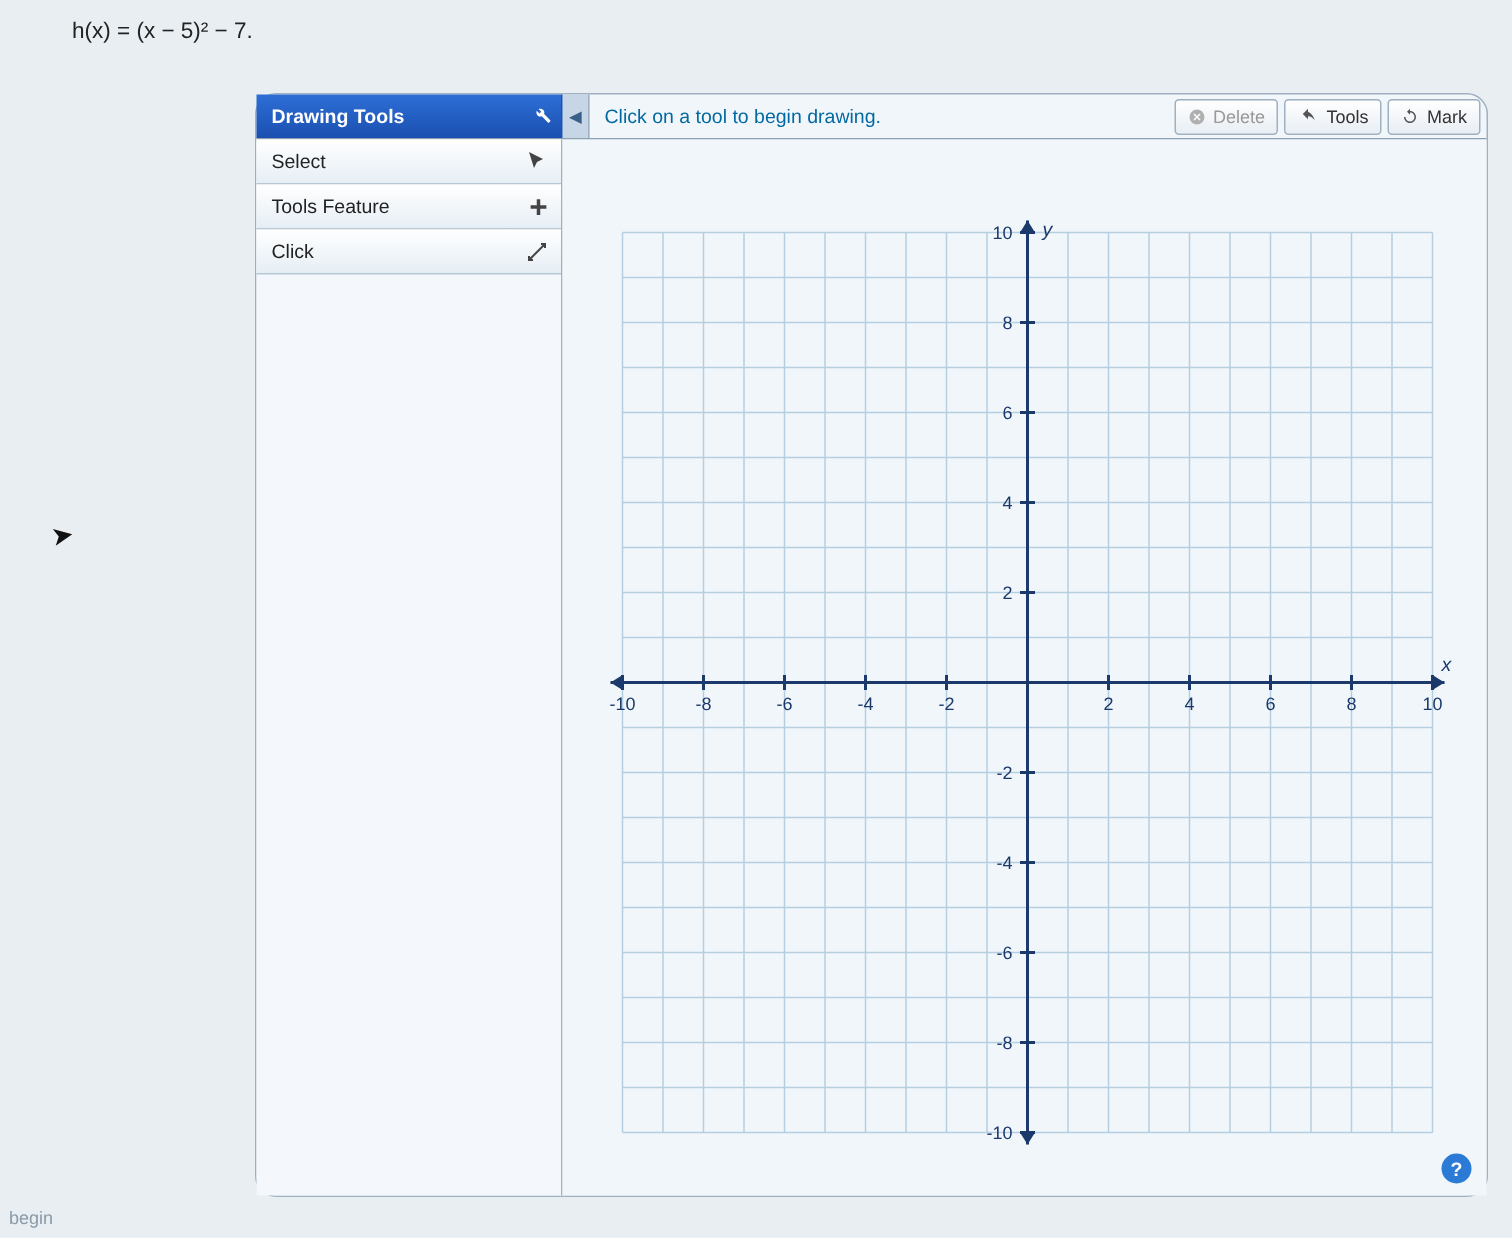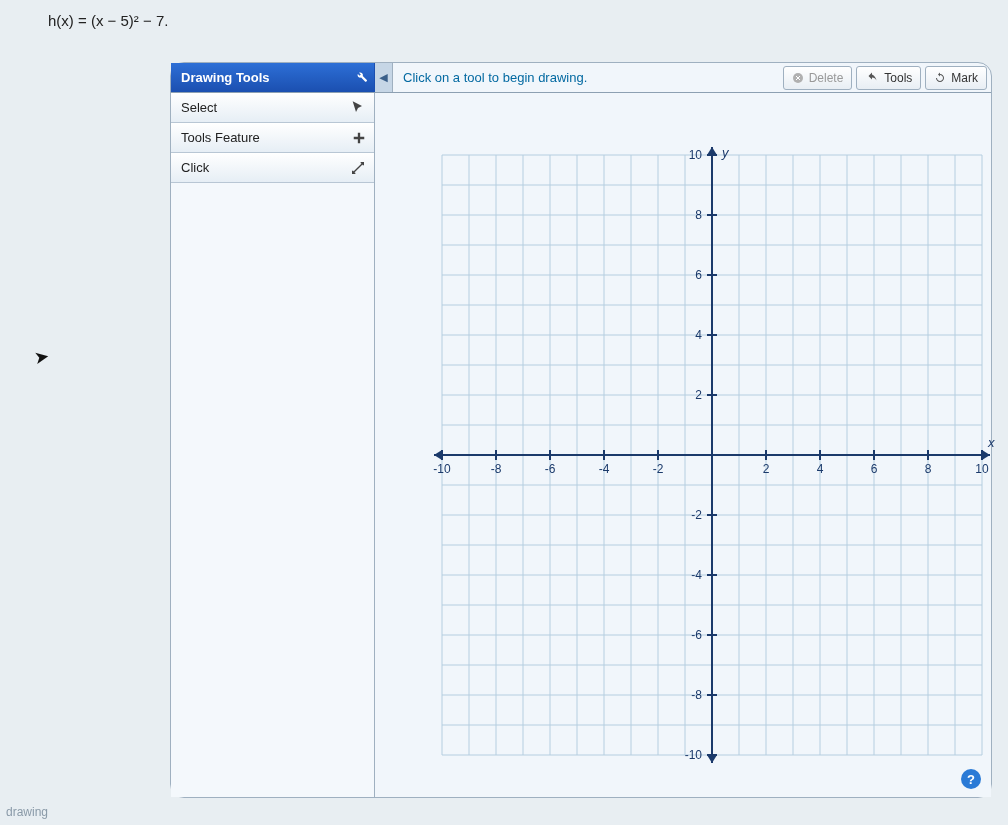--- a/index.html
+++ b/index.html
@@ -97,21 +97,20 @@
       font-size: 12px;
       color: #333;
       cursor: pointer;
       gap: 5px;
     }
     .btn.disabled { color: #999; }
     .icon { display: inline-flex; }
     .content {
       flex: 1;
       display: flex;
-      gap: 27px;
     }
     .sidebar {
       width: 204px;
       background: #f4f8fc;
       border-right: 1px solid #9fb0c0;
     }
     .tool-item {
       height: 30px;
       border-bottom: 1px solid #b8c6d4;
       background: linear-gradient(#ffffff, #e6eef5);
@@ -333,13 +332,13 @@
           <line x1="285" y1="20" x2="295" y2="20" stroke="#1b3a6b" stroke-width="2"></line>
           <text x="280" y="24" text-anchor="end" font-size="12" fill="#1b3a6b">10</text>
           <text x="566" y="312" font-size="13" font-style="italic" fill="#1b3a6b">x</text>
           <text x="300" y="22" font-size="13" font-style="italic" fill="#1b3a6b">y</text>
         </svg>
       <div class="help-icon">?</div>
     </div>
   </div>
 </div>
 
-<div class="footer-text">drawing</div>
+<div class="footer-text">begin</div>
 
 </body></html>

